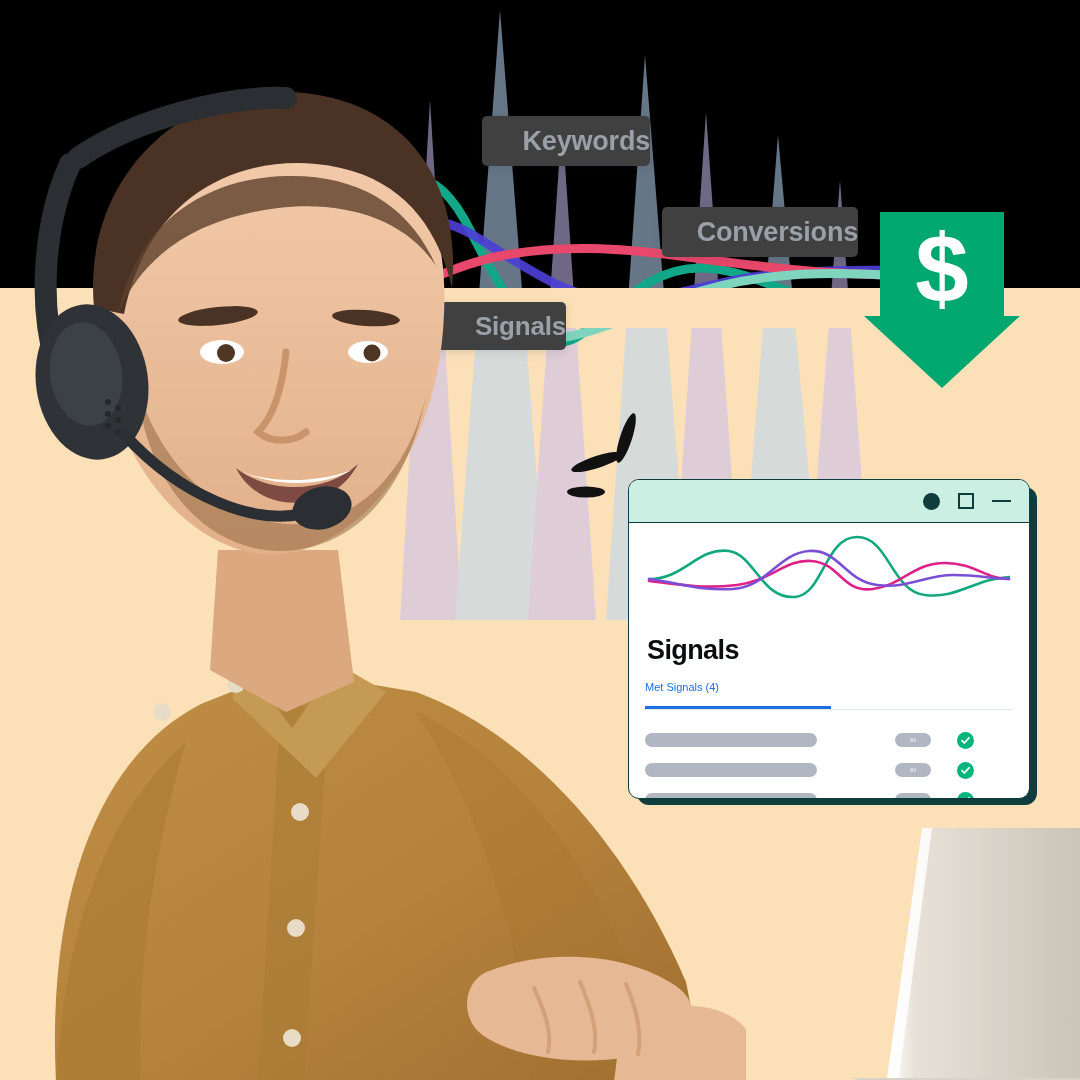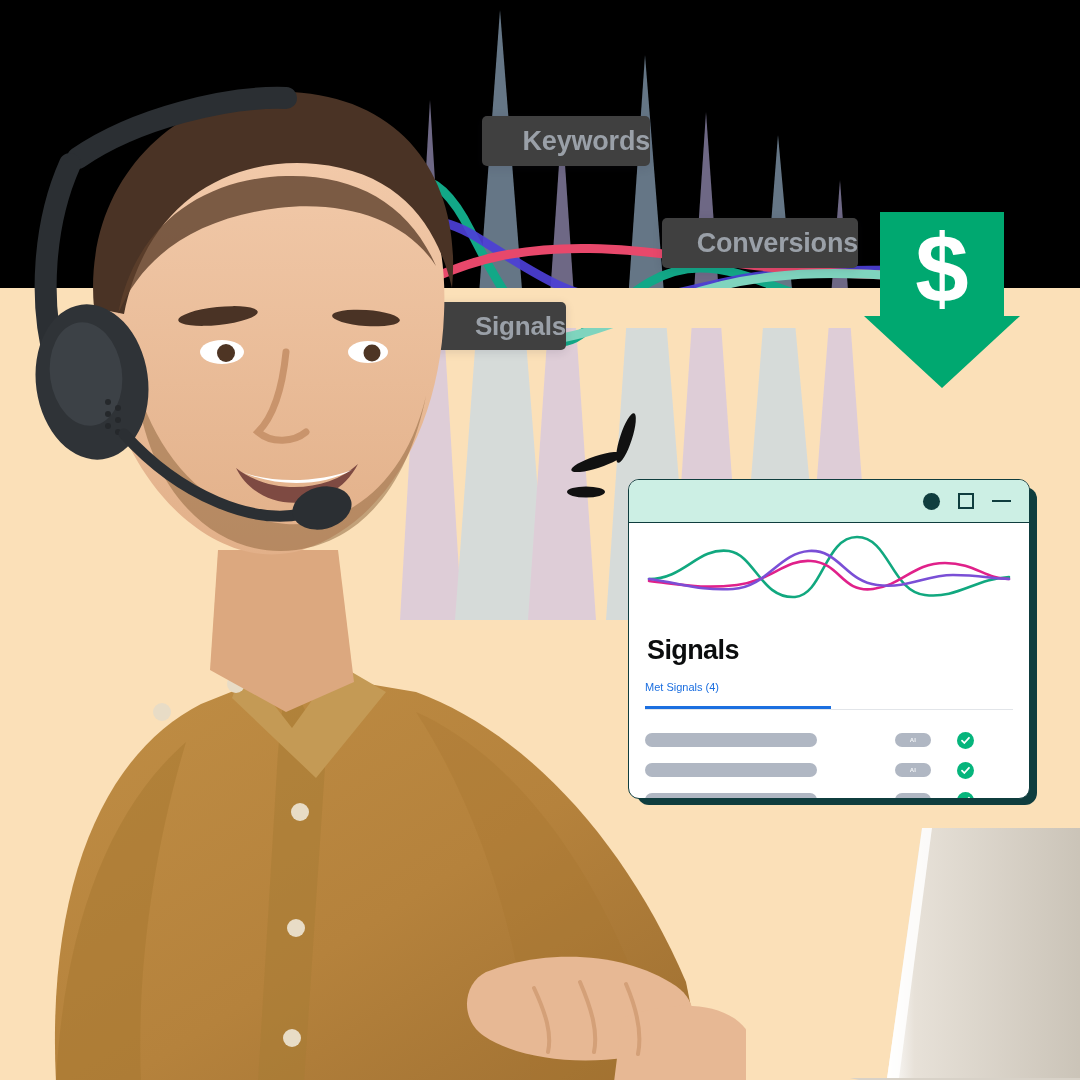--- a/index.html
+++ b/index.html
@@ -17,21 +17,21 @@
   
   .wave-layer{position:absolute;left:0;top:0;width:1080px;height:620px;}
   .wave-layer svg{display:block;width:1080px;height:620px;}
 
   
   .pill{position:absolute;background:#404040;border-radius:5px;
         display:flex;align-items:center;justify-content:flex-end;
         box-shadow:0 2px 10px rgba(40,40,60,.13);
         color:#9AA0A8;font-weight:700;letter-spacing:-0.2px;}
   .pill.keywords{left:482px;top:116px;width:168px;height:50px;font-size:27px;}
-  .pill.conversions{left:662px;top:207px;width:196px;height:50px;font-size:27px;margin-top:11px;}
+  .pill.conversions{left:662px;top:207px;width:196px;height:50px;font-size:27px;}
   .pill.signals{left:420px;top:302px;width:146px;height:48px;font-size:26px;}
 
   
   .money-arrow{position:absolute;left:862px;top:210px;width:160px;height:180px;}
   .money-arrow svg{display:block;}
 
   
   .sparkles{position:absolute;left:560px;top:405px;width:110px;height:105px;}
 
   

